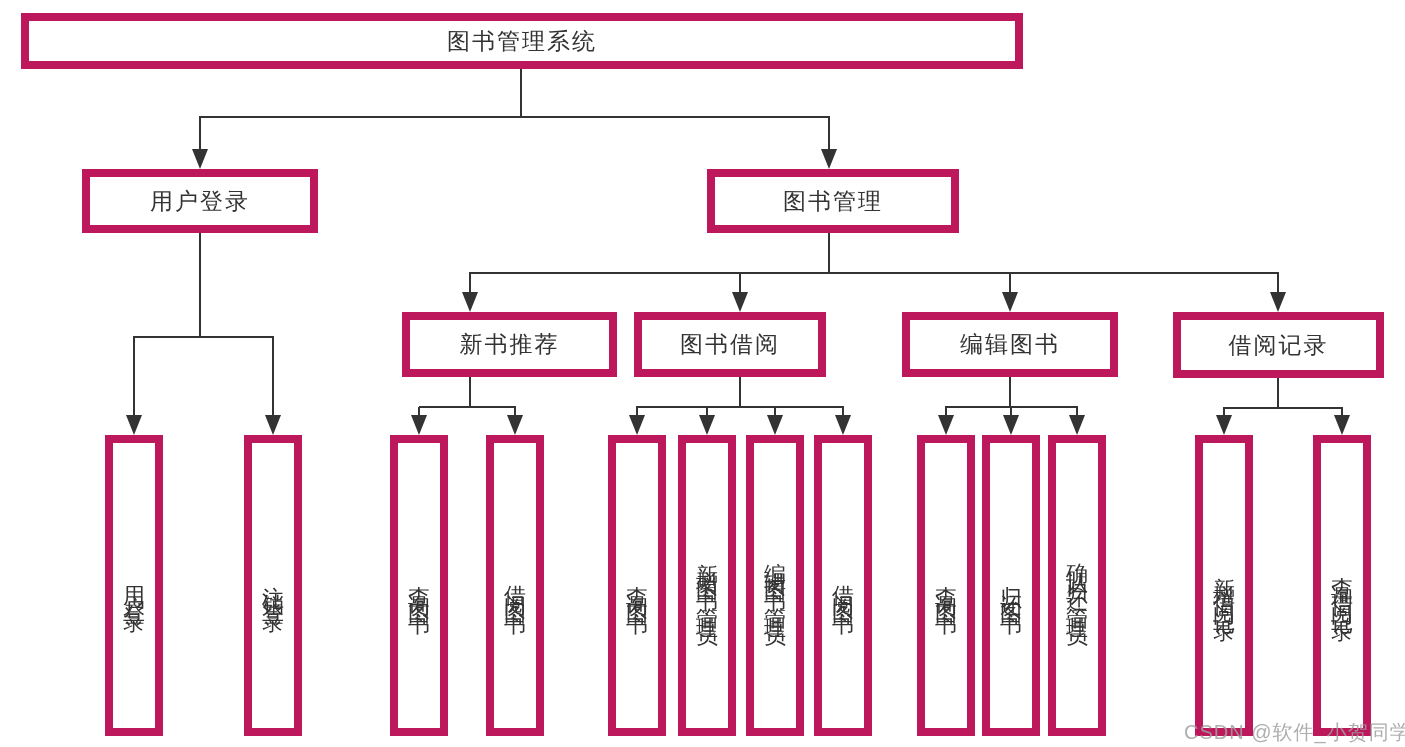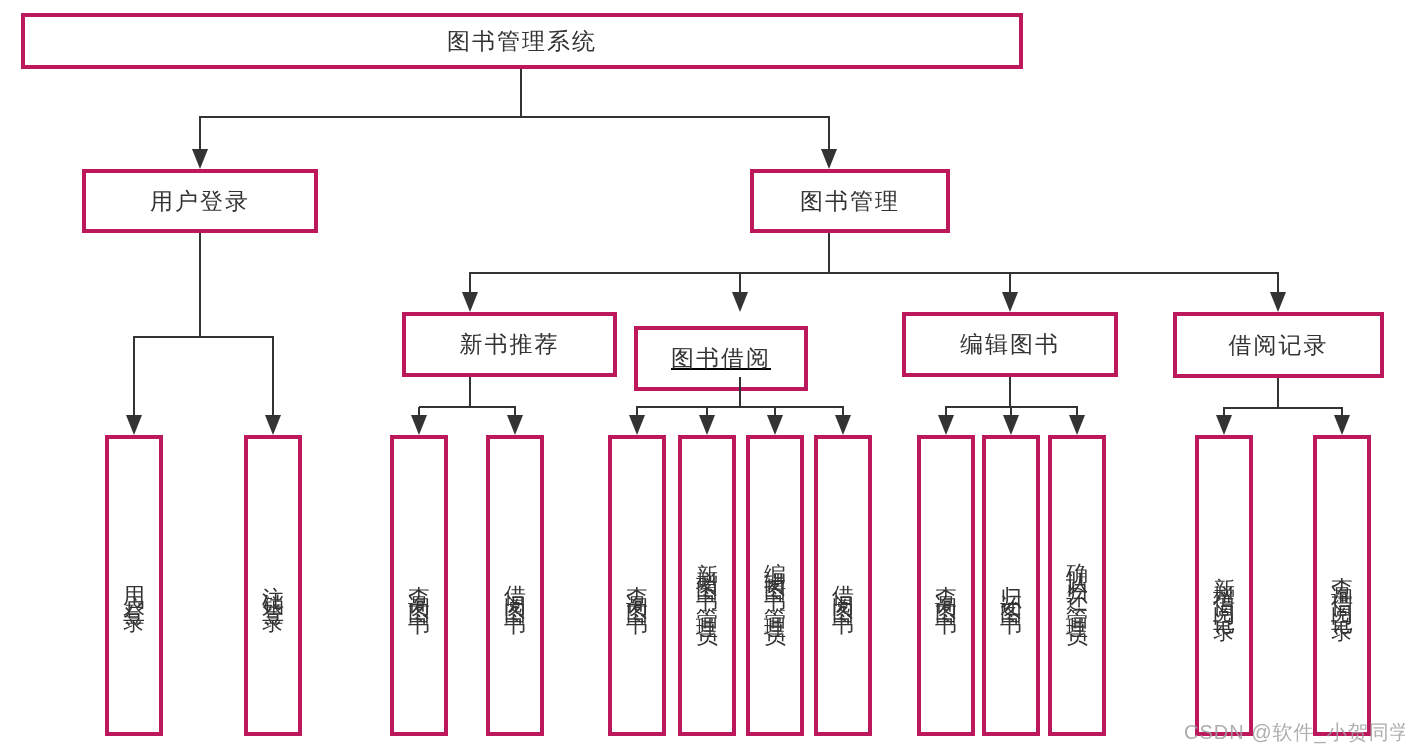--- a/index.html
+++ b/index.html
@@ -6,21 +6,21 @@
   #canvas{
     position:relative;
     width:1405px;height:747px;
     background:#ffffff;
     font-family:"Liberation Sans","DejaVu Sans",sans-serif;
     overflow:hidden;
   }
   .box{
     position:absolute;
     box-sizing:border-box;
-    border:4px solid #be185d;
+    border:8px solid #be185d;
     background:#ffffff;
     display:flex;
     align-items:center;
     justify-content:center;
   }
   .box .lbl{
     color:#333333;
     font-size:23px;
     letter-spacing:2px;
     white-space:nowrap;
@@ -59,28 +59,28 @@
 
 <div id="canvas">
 
   <div class="box" style="left:21px;top:13px;width:1002px;height:56px;">
     <span class="lbl">图书管理系统</span>
   </div>
 
   <div class="box" style="left:82px;top:169px;width:236px;height:64px;">
     <span class="lbl">用户登录</span>
   </div>
-  <div class="box" style="left:750px;top:169px;width:200px;height:64px;">
+  <div class="box" style="left:707px;top:169px;width:252px;height:64px;">
     <span class="lbl">图书管理</span>
   </div>
 
   <div class="box" style="left:362px;top:312px;width:215px;height:65px;margin-left:40px;">
     <span class="lbl">新书推荐</span>
   </div>
-  <div class="box" style="left:634px;top:326px;width:174px;height:65px;text-decoration:underline;">
+  <div class="box" style="left:634px;top:312px;width:192px;height:65px;">
     <span class="lbl">图书借阅</span>
   </div>
   <div class="box" style="left:902px;top:312px;width:216px;height:65px;">
     <span class="lbl">编辑图书</span>
   </div>
   <div class="box" style="left:1173px;top:312px;width:211px;height:66px;">
     <span class="lbl">借阅记录</span>
   </div>
 
   <div class="box leaf" style="left:105px;top:435px;width:58px;height:301px;">

